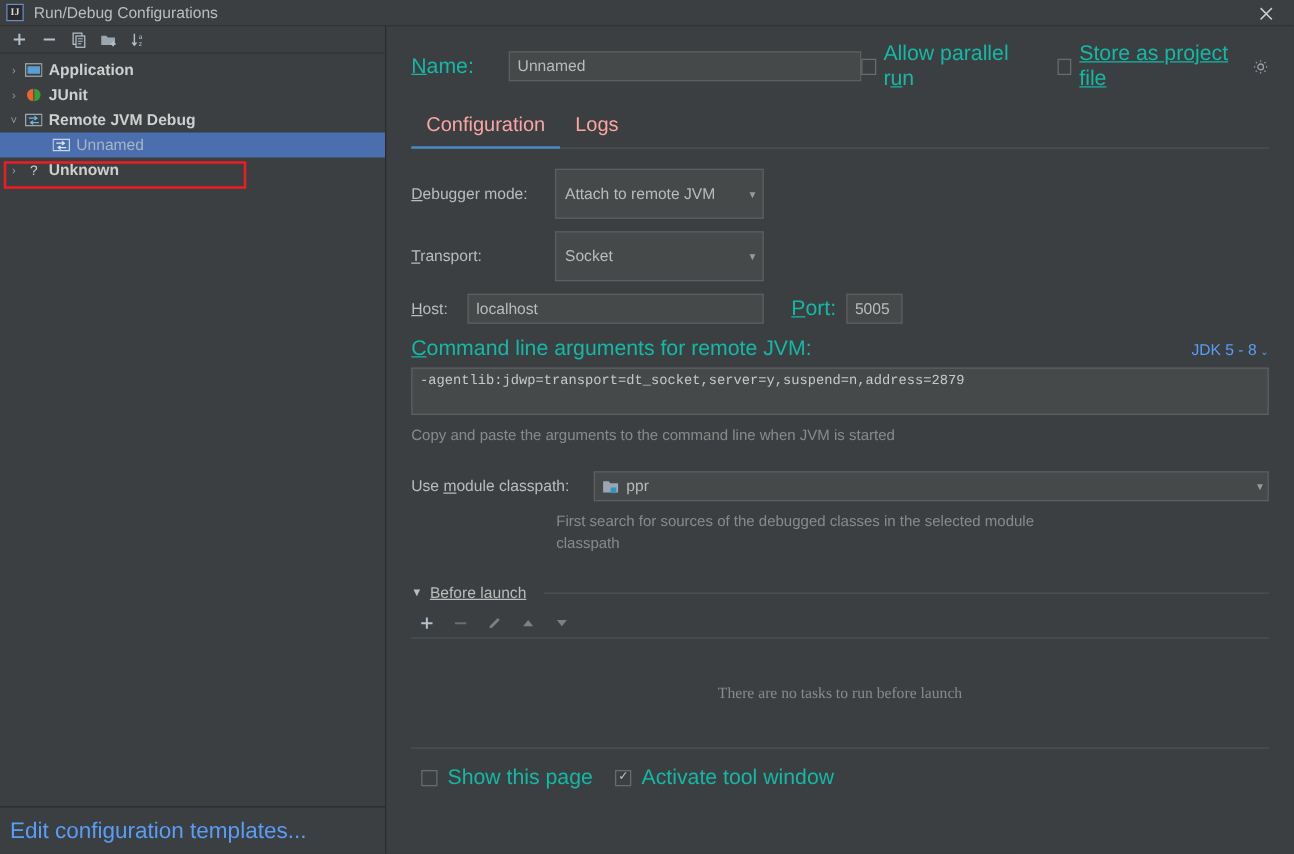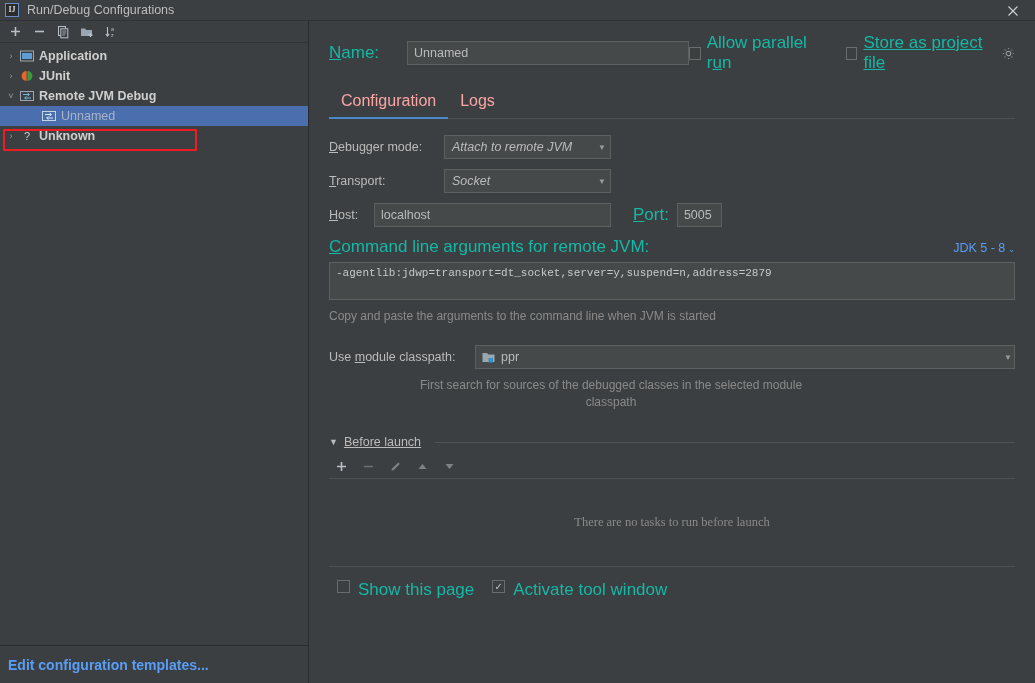--- a/index.html
+++ b/index.html
@@ -77,21 +77,21 @@
   .redbox {
     position: absolute; left: 3px; top: 86px;
     width: 194px; height: 22px;
     border: 2px solid #ee1c23; pointer-events: none;
   }
 
   .side-footer {
     height: 38px; border-top: 1px solid #2b2b2b;
     display: flex; align-items: center; padding-left: 8px;
   }
-  .link { color: #589df6; font-size: 14px; cursor: default; font-weight: bold; }
+  .link { color: #589df6; font-size: 18px; cursor: default; }
 
   
   .right { flex: 1; display: flex; flex-direction: column; position: relative; }
   .right-top { padding: 20px 20px 0 20px; flex: 1; overflow: hidden; }
 
   .name-row { display: flex; align-items: center; height: 24px; }
   .lbl { color: #14b8a6; font-size: 17px; }
   .u { text-decoration: underline; }
   .input {
     background: #45494a; border: 1px solid #5e6060;
@@ -119,23 +119,23 @@
   .tab.active::after {
     content: ""; position: absolute; left: 0; right: 0; bottom: -1px;
     height: 2px; background: #4a88c7;
   }
 
   .form { padding-top: 16px; }
   .frow { display: flex; align-items: center; margin-bottom: 10px; }
   .flabel { width: 115px; font-size: 12.5px; color: #bbbbbb; }
 
   .select {
-    background: #45494a; border: 1px solid #5e6060; height: 24px;
+    background: #45494a; border: 1px solid #5e6060; height: 40px;
     display: flex; align-items: center; padding: 0 4px 0 7px;
-    font-size: 12.5px; color: #bbbbbb; position: relative; font-style: italic;
+    font-size: 12.5px; color: #bbbbbb; position: relative;
   }
   .select .caret { margin-left: auto; padding-left: 14px; color: #9a9a9a; font-size: 8px; }
   .sel-debug { width: 167px; }
   .sel-transport { width: 167px; }
 
   .host-input { width: 237px; }
   .port-lbl { margin-left: 22px; }
   .port-input { width: 45px; margin-left: 8px; }
 
   .args-head {
@@ -153,22 +153,22 @@
   .hint { color: #8a8a8a; font-size: 12px; margin-top: 9px; }
 
   .mod-row { display: flex; align-items: center; margin-top: 22px; }
   .mod-label { width: 146px; font-size: 12.5px; }
   .mod-select {
     flex: 1; background: #45494a; border: 1px solid #5e6060; height: 24px;
     display: flex; align-items: center; padding: 0 2px 0 6px; gap: 5px;
   }
   .mod-text { font-size: 12.5px; color: #bbbbbb; }
   .mod-hint {
-    margin-left: 72px; color: #8a8a8a; font-size: 12px;
-    margin-top: 8px; line-height: 17px; max-width: 420px; text-align: center;
+    margin-left: 116px; color: #8a8a8a; font-size: 12px;
+    margin-top: 8px; line-height: 17px; max-width: 420px;
   }
 
   
   .bl-section { margin-top: 24px; }
   .bl-head { display: flex; align-items: center; gap: 6px; }
   .bl-tri { color: #bbbbbb; font-size: 9px; }
   .bl-title { font-size: 12.5px; color: #bbbbbb; }
   .bl-rule { flex: 1; height: 1px; background: #4e5254; margin-left: 8px; }
   .bl-toolbar {
     height: 24px; display: flex; align-items: center; gap: 3px;
@@ -177,21 +177,21 @@
   .bl-icon {
     width: 24px; height: 22px; display: flex;
     align-items: center; justify-content: center; color: #a9b7c6;
   }
   .bl-icon.dis { color: #6b6e70; }
   .bl-list {
     height: 88px; display: flex; align-items: center; justify-content: center;
     color: #8a8a8a; font-size: 12.5px; border-bottom: 1px solid #4e5254; font-family: Liberation Serif, serif;
   }
   .bl-checks {
-    display: flex; align-items: flex-start; gap: 8px; padding: 13px 0 0 8px;
+    display: flex; align-items: center; gap: 8px; padding: 13px 0 0 8px;
   }
 
   svg { display: block; }
 </style>
 </head>
 <body>
 
 <div class="window">
 
   <div class="titlebar">

